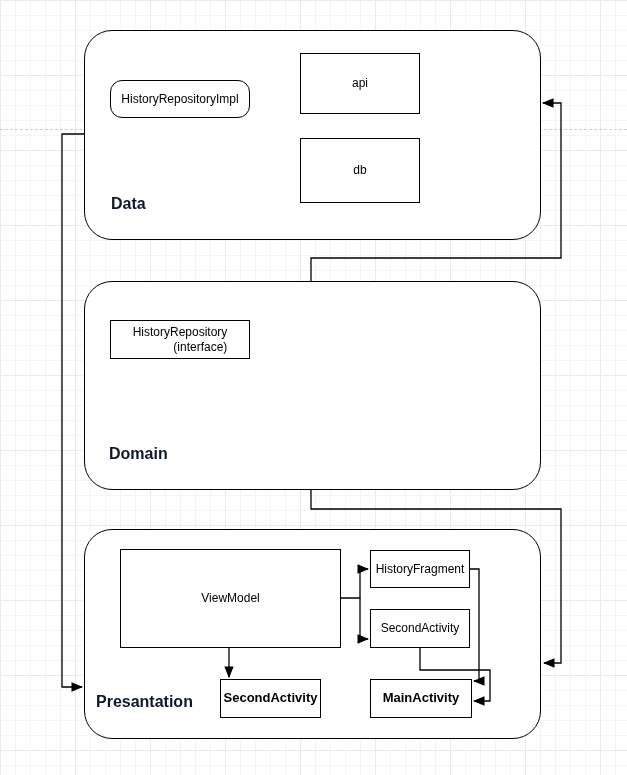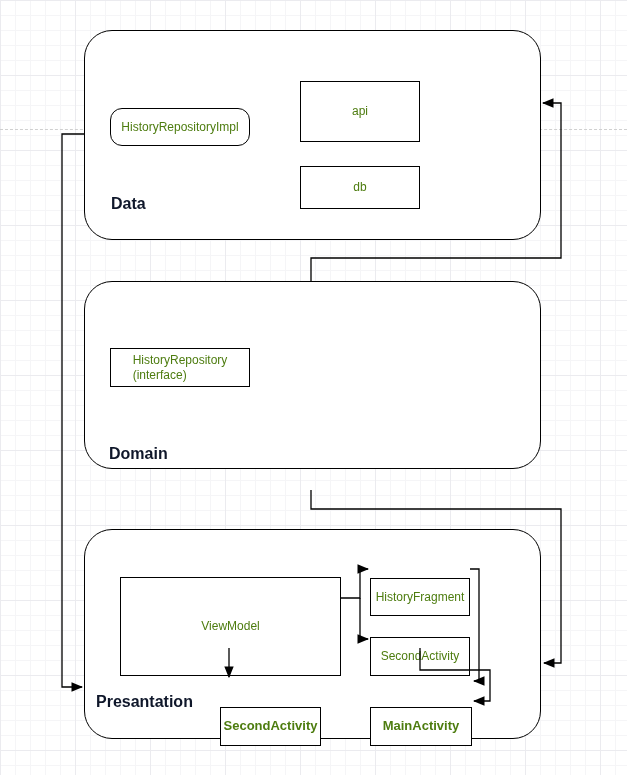--- a/index.html
+++ b/index.html
@@ -28,52 +28,51 @@
   }
   .container {
     position: absolute;
     background: #ffffff;
     border: 1px solid #000000;
     border-radius: 28px;
     z-index: 2;
     box-sizing: border-box;
   }
   #c-data         { left: 84px; top: 30px;  width: 457px; height: 210px; }
-  #c-domain       { left: 84px; top: 281px; width: 457px; height: 188px; }
+  #c-domain       { left: 84px; top: 281px; width: 457px; height: 209px; }
   #c-presentation { left: 84px; top: 529px; width: 457px; height: 210px; }
   .clabel {
     position: absolute;
     font-size: 16px;
     font-weight: bold;
     color: #0f172a;
     white-space: nowrap;
   }
   #c-data .clabel         { left: 26px; top: 164px; }
   #c-domain .clabel       { left: 24px; top: 163px; }
   #c-presentation .clabel { left: 11px; top: 163px; }
   .node {
     position: absolute;
     background: #ffffff;
     border: 1px solid #000000;
     box-sizing: border-box;
     display: flex;
     align-items: center;
     justify-content: center;
-    text-align: left;
+    text-align: right;
     font-size: 12px;
-    color: #4d7c0f;
+    color: #000000;
     z-index: 3;
     white-space: pre-line;
     line-height: 1.25;
-    margin-top: 28px;
   }
   .node.bold { font-weight: bold; font-size: 13px; }
   #n-history-repository-impl { left: 110px; top: 80px;  width: 140px; height: 38px; border-radius: 12px; }
   #n-api                     { left: 300px; top: 53px;  width: 120px; height: 61px; }
-  #n-db                      { left: 300px; top: 138px; width: 120px; height: 43px; }
+  #n-db                      { left: 300px; top: 138px; width: 120px; height: 65px; }
   #n-history-repository      { left: 110px; top: 320px; width: 140px; height: 39px; }
   #n-view-model              { left: 120px; top: 549px; width: 221px; height: 99px; }
   #n-history-fragment        { left: 370px; top: 550px; width: 100px; height: 38px; }
   #n-search-fragment         { left: 370px; top: 609px; width: 100px; height: 39px; }
   #n-second-activity         { left: 220px; top: 679px; width: 101px; height: 39px; }
   #n-main-activity           { left: 370px; top: 679px; width: 102px; height: 39px; }
   svg.edges {
     position: absolute;
     left: 0; top: 0;
     width: 627px; height: 775px;

